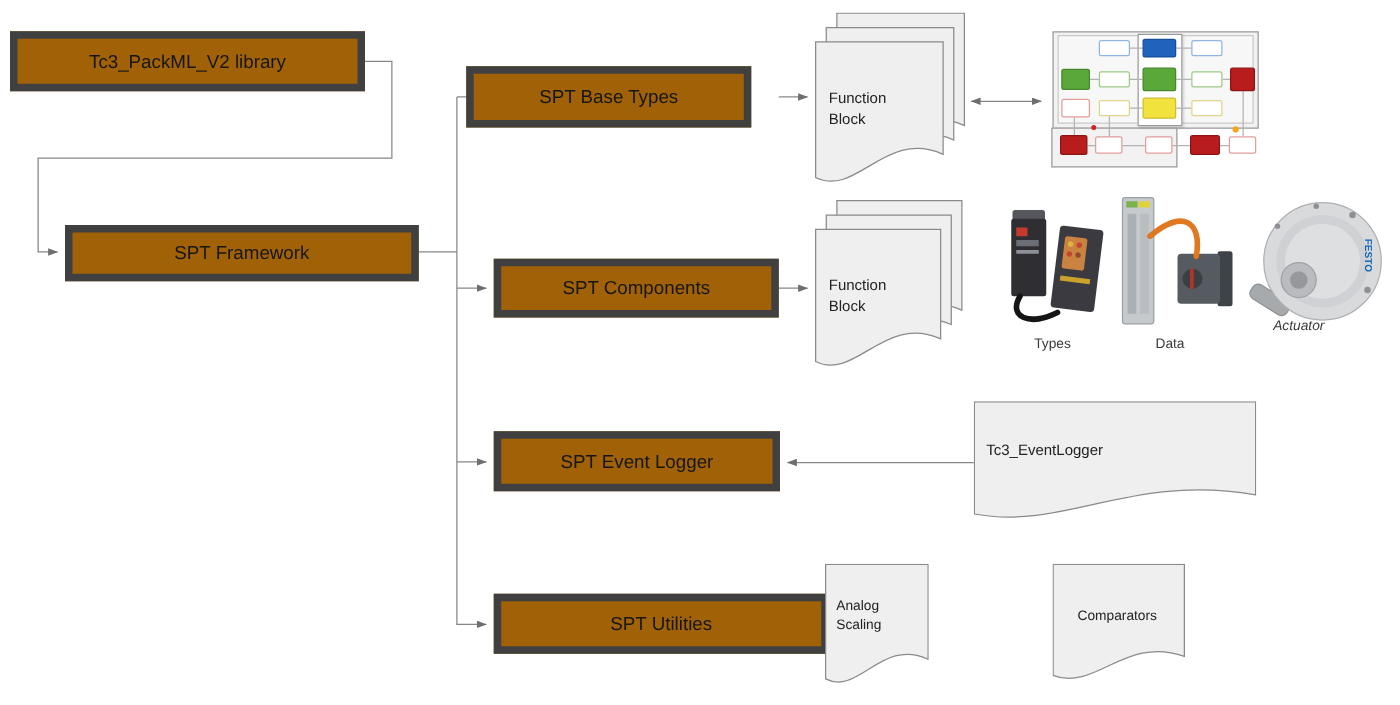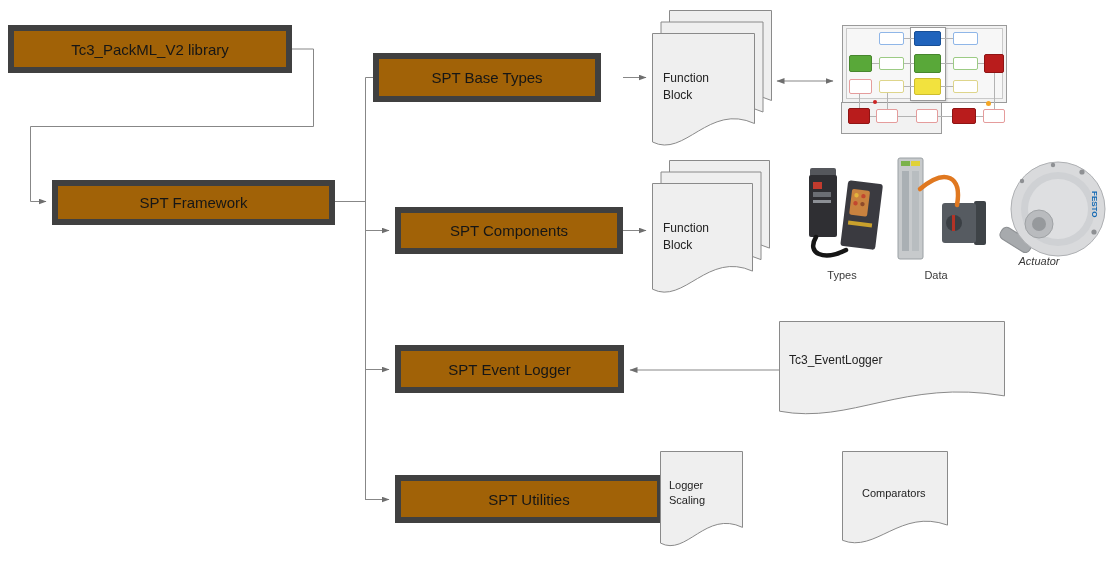--- a/index.html
+++ b/index.html
@@ -78,21 +78,21 @@
     <svg width="226" height="104">
         <path class="doc" d="M0.5,0.5 L225.5,0.5 L225.5,74.9 C124.3,57.6 72.3,103.7 0.5,90.2 Z"></path>
       </svg>
     <div class="doclabel" style="left:10px;top:31px;width:160px;">Tc3_EventLogger</div>
   </div>
 
   <div class="docwrap" style="left:660px;top:451px;width:83px;height:106px;">
     <svg width="83" height="106">
         <path class="doc" d="M0.5,0.5 L82.5,0.5 L82.5,76.4 C45.7,58.8 26.6,105.8 0.5,92.1 Z"></path>
       </svg>
-    <div class="doclabel small" style="left:9px;top:27px;width:52px;">Logger Scaling</div>
+    <div class="doclabel small" style="left:9px;top:27px;width:52px;">Analog Scaling</div>
   </div>
   <div class="docwrap" style="left:842px;top:451px;width:106px;height:102px;">
     <svg width="106" height="102">
         <path class="doc" d="M0.5,0.5 L105.5,0.5 L105.5,74.1 C58.3,57.0 33.9,102.6 0.5,89.3 Z"></path>
       </svg>
     <div class="doclabel small" style="left:20px;top:35px;width:90px;">Comparators</div>
   </div>
 
   <div class="sd" style="left:840px;top:24px;width:170px;height:112px;">
     <div class="panel" style="left:2px;top:1px;width:165px;height:78px;background:#f2f2f2;border:1px solid #9a9a9a;"></div>

